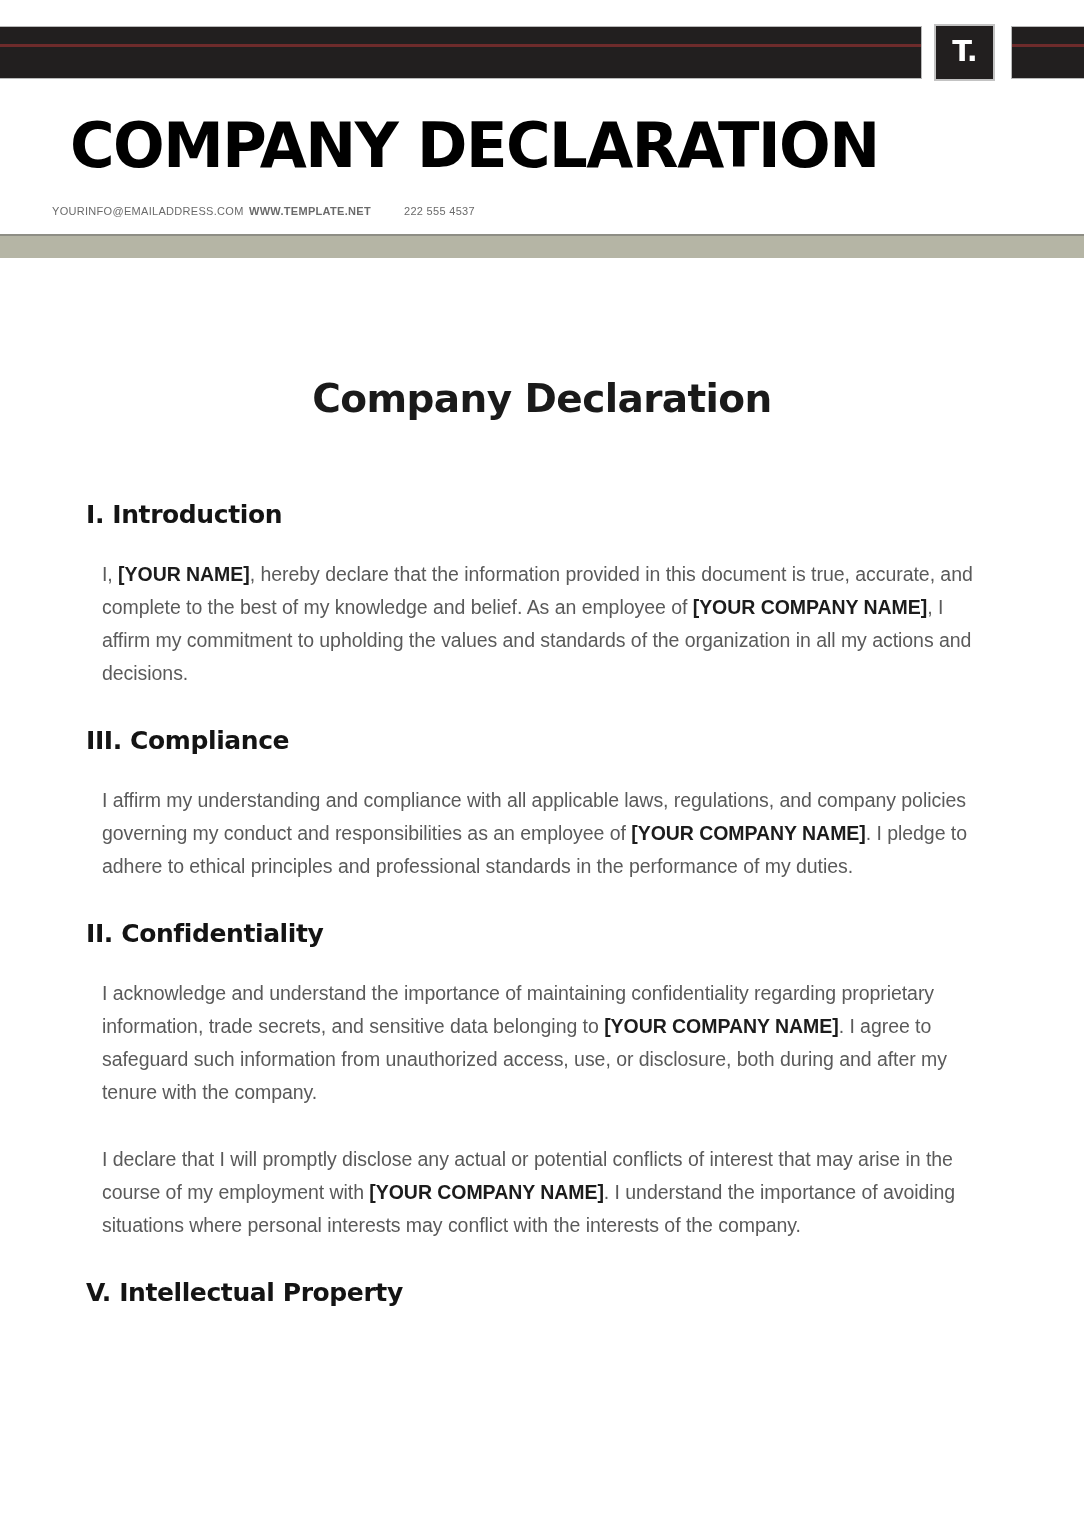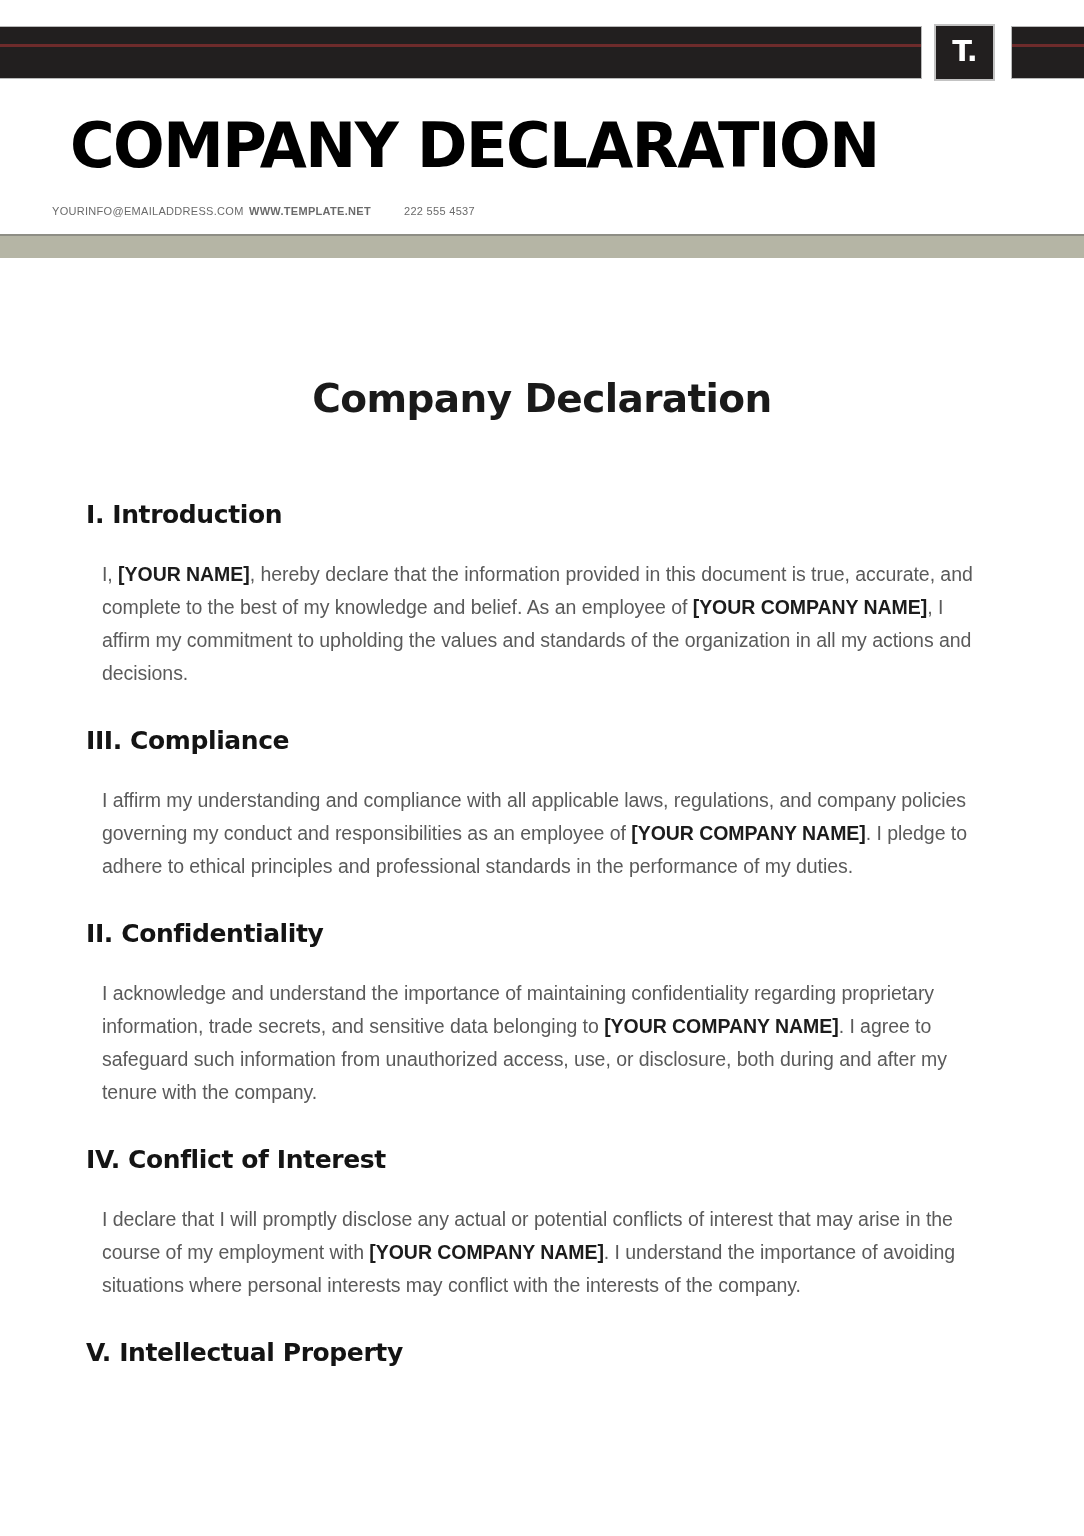--- a/index.html
+++ b/index.html
@@ -188,20 +188,19 @@
       </div>
       <div class="section">
         <h2>III. Compliance</h2>
         <p><span>I affirm my understanding and compliance with all applicable laws, regulations, and company policies governing my conduct and responsibilities as an employee of </span><b>[YOUR COMPANY NAME]</b><span>. I pledge to adhere to ethical principles and professional standards in the performance of my duties.</span></p>
       </div>
       <div class="section">
         <h2>II. Confidentiality</h2>
         <p><span>I acknowledge and understand the importance of maintaining confidentiality regarding proprietary information, trade secrets, and sensitive data belonging to </span><b>[YOUR COMPANY NAME]</b><span>. I agree to safeguard such information from unauthorized access, use, or disclosure, both during and after my tenure with the company.</span></p>
       </div>
       <div class="section">
-        <h2>IV. Conflict of Interest</h2>
         <p><span>I declare that I will promptly disclose any actual or potential conflicts of interest that may arise in the course of my employment with </span><b>[YOUR COMPANY NAME]</b><span>. I understand the importance of avoiding situations where personal interests may conflict with the interests of the company.</span></p>
       </div>
       <div class="section section-last">
         <h2>V. Intellectual Property</h2>
       </div>
     </div>
 </div>
 
 </body></html>

